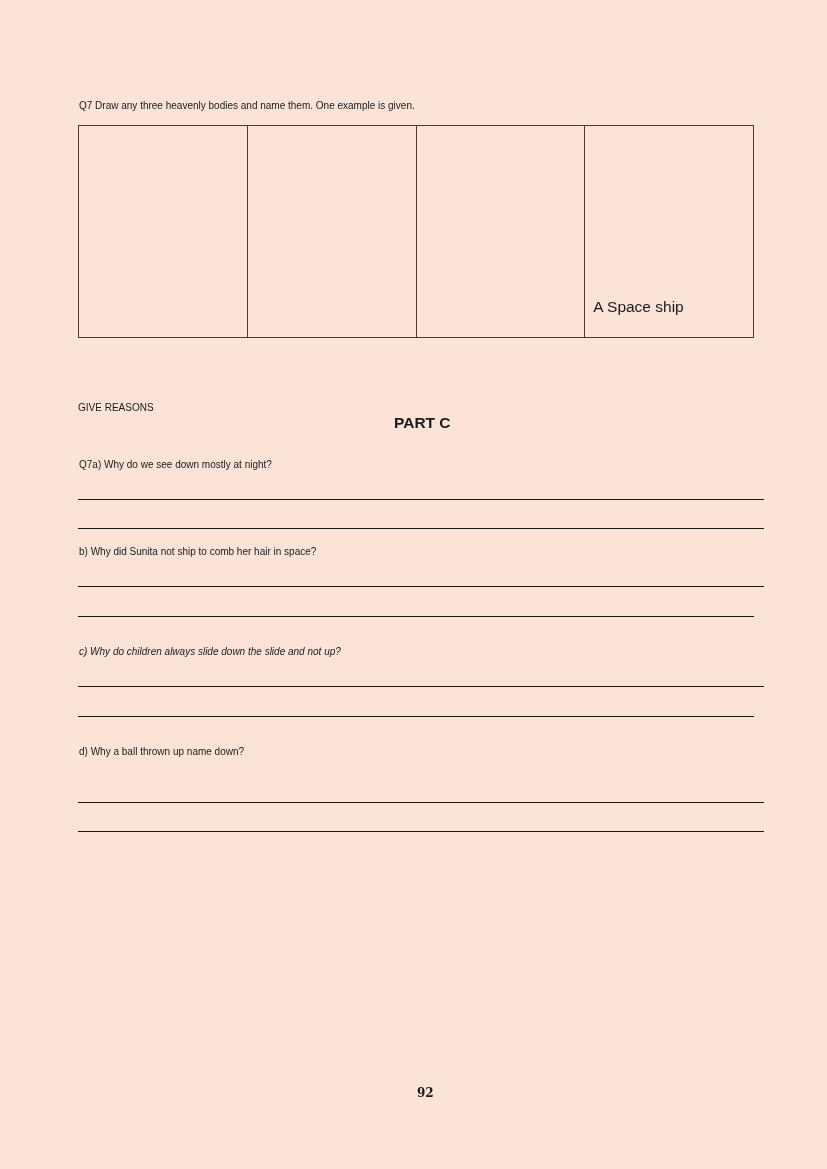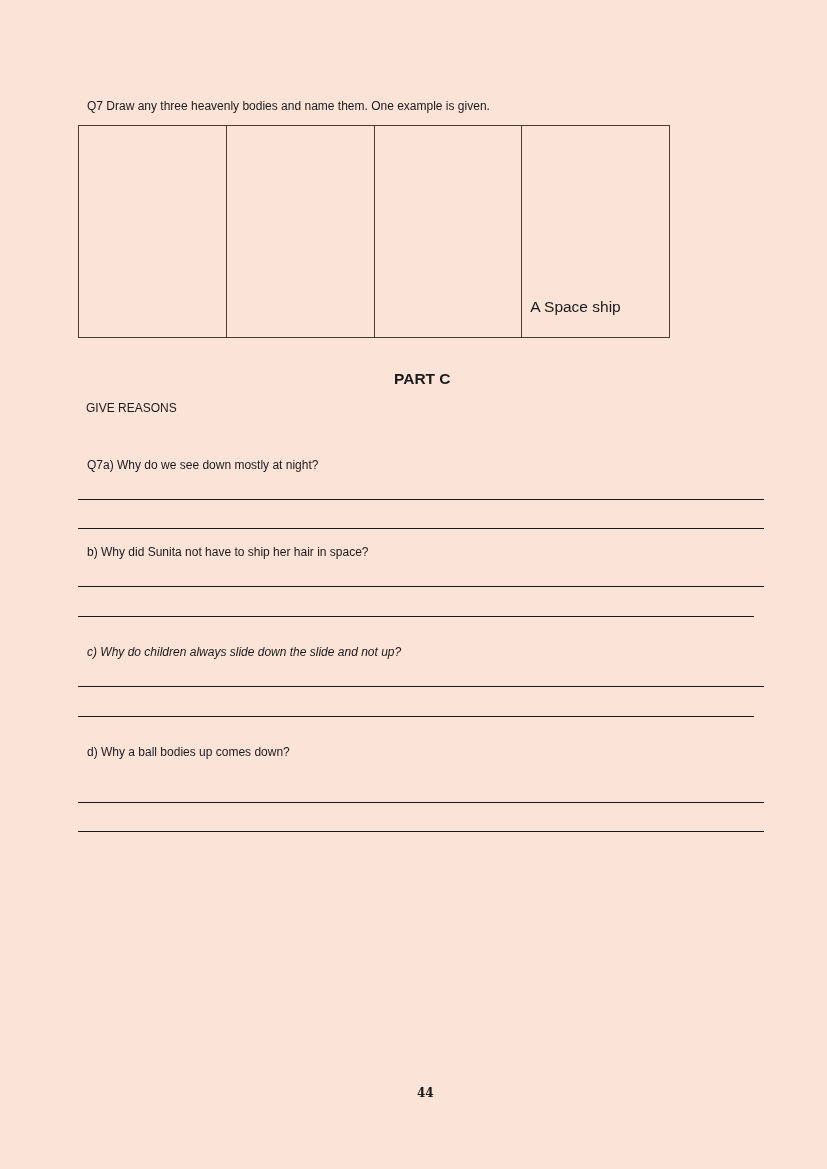--- a/index.html
+++ b/index.html
@@ -1,32 +1,32 @@
 <!DOCTYPE html>
 <html><head>
 <meta charset="utf-8">
 <style>
   html, body { margin:0; padding:0; }
   body {
     width:827px; height:1169px; background:#fbe3d8; position:relative; overflow:hidden;
     font-family:"Liberation Sans", sans-serif; color:#1a1a1a;
   }
   .abs { position:absolute; }
-  .text { font-size:12px; line-height:18px; white-space:nowrap;margin-left:8px; }
+  .text { font-size:10px; line-height:18px; white-space:nowrap; }
   .table {
-    position:absolute; left:78px; top:125px; width:592px; height:213px;
+    position:absolute; left:78px; top:125px; width:676px; height:213px;
     border:1px solid #4a3a30; box-sizing:border-box; display:flex;
   }
   .cell { flex:1; border-right:1px solid #4a3a30; position:relative; }
   .cell:last-child { border-right:none; }
   .cell-label { position:absolute; left:8px; top:172px; font-size:15.5px; white-space:nowrap; }
   .line { position:absolute; height:1px; background:#1a1a1a; left:78px; }
   .full { width:686px; }
   .short { width:676px; }
-  .part { font-weight:bold; font-size:15.5px; }
+  .part { font-weight:bold; font-size:15.5px;margin-top:44px; }
   .pagenum { font-family:"DejaVu Serif", serif; font-weight:bold; font-size:12px; }
 </style>
 </head>
 <body>
 
 <div class="abs text" style="left:79px;top:97px;">Q7 Draw any three heavenly bodies and name them. One example is given.</div>
 
 <div class="table">
   <div class="cell">
       <span class="cell-label"></span>
@@ -42,25 +42,25 @@
     </div>
 </div>
 
 <div class="abs part" style="left:394px;top:370px;">PART C</div>
 <div class="abs text" style="left:78px;top:399px;">GIVE REASONS</div>
 
 <div class="abs text" style="left:79px;top:456px;">Q7a) Why do we see down mostly at night?</div>
 <div class="line full" style="top:499px;"></div>
 <div class="line full" style="top:528px;"></div>
 
-<div class="abs text" style="left:79px;top:543px;">b) Why did Sunita not have to ship her hair in space?</div>
+<div class="abs text" style="left:79px;top:543px;">b) Why did Sunita not ship to comb her hair in space?</div>
 <div class="line full" style="top:586px;"></div>
 <div class="line short" style="top:616px;"></div>
 
 <div class="abs text" style="left:79px;top:643px;font-style:italic;">c) Why do children always slide down the slide and not up?</div>
 <div class="line full" style="top:686px;"></div>
 <div class="line short" style="top:716px;"></div>
 
-<div class="abs text" style="left:79px;top:743px;">d) Why a ball bodies up comes down?</div>
+<div class="abs text" style="left:79px;top:743px;">d) Why a ball thrown up name down?</div>
 <div class="line full" style="top:802px;"></div>
 <div class="line full" style="top:831px;"></div>
 
-<div class="abs pagenum" style="left:417px;top:1086px;">44</div>
+<div class="abs pagenum" style="left:417px;top:1086px;">92</div>
 
 </body></html>

